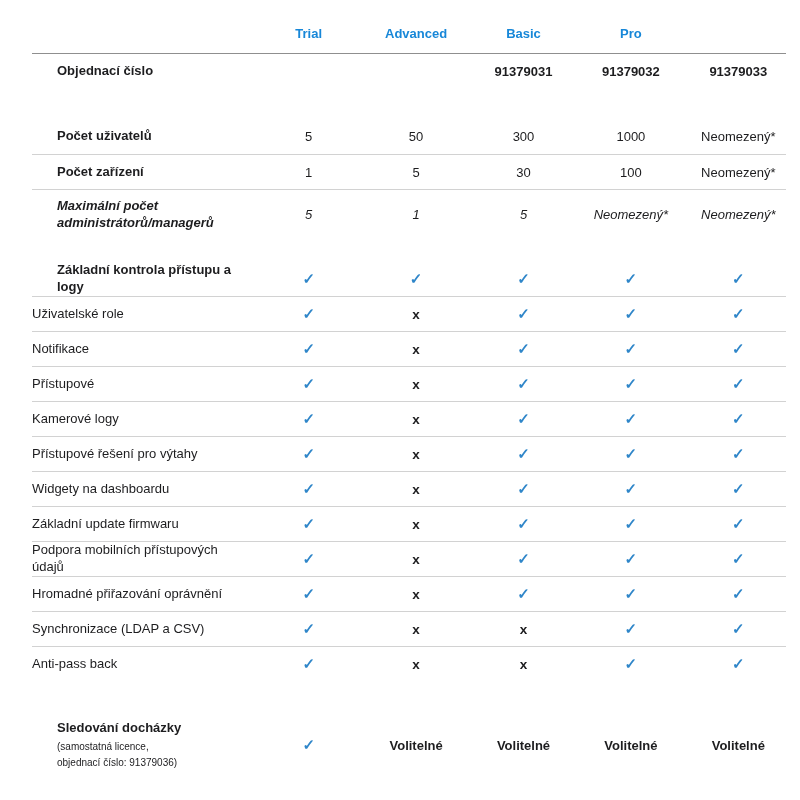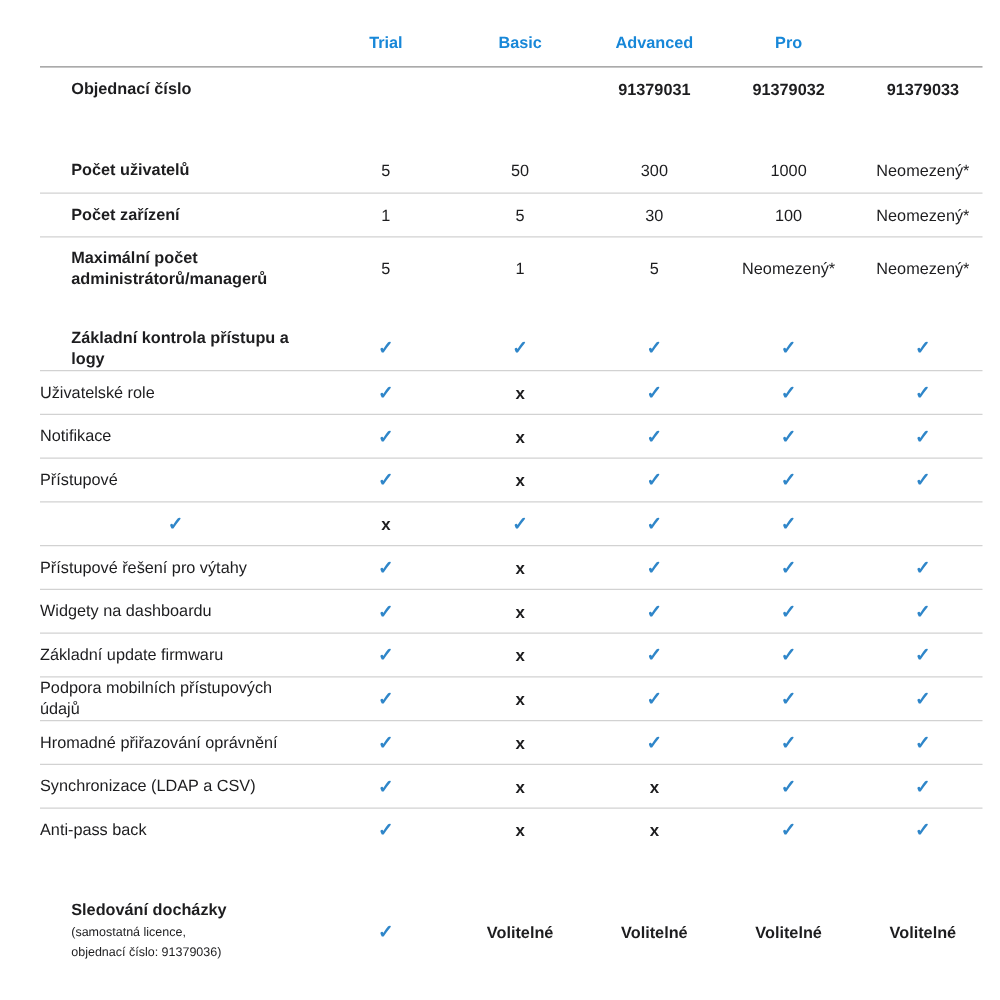--- a/index.html
+++ b/index.html
@@ -21,40 +21,40 @@
   }
   .header{border-bottom:1px solid var(--rule);}
   .colhead{
     text-align:center;color:var(--blue);font-weight:700;
     font-size:13px;padding:0 2px 12px 2px;
   }
   .section{margin-top:0;}
   .section.gap-lg{margin-top:30px;}
   .section.gap-md{margin-top:22px;}
   .row{min-height:35px;font-size:13px;}
-  .row.tall{min-height:50px;}
+  .row.tall{min-height:50px;font-style:italic;}
   .row.xtall{min-height:68px;}
   .section .row + .row{border-top:1px solid var(--sep);}
   .lbl{padding-right:8px;line-height:1.3;}
   .lbl.bold, .bold-lbl{font-weight:700;margin-left:25px;}
   .sub{font-weight:400;font-size:10px;line-height:1.35;margin-top:3px;}
   .val{text-align:center;padding:0 2px;}
   .val.vbold{font-weight:700;}
   .check-icon{color:var(--check);font-size:15px;font-weight:700;line-height:1;}
   .cross-icon{color:var(--text);font-size:13.5px;font-weight:700;line-height:1;}
 </style>
 </head>
 <body>
 
 <div class="page">
   <div class="grid header" id="header-row">
       <div></div>
       <div class="colhead">Trial</div>
+      <div class="colhead">Advanced</div>
       <div class="colhead">Basic</div>
-      <div class="colhead">Advanced</div>
       <div class="colhead">Pro</div>
     </div>
   <div id="sections">
       <div class="section">
         <div class="grid row">
           <div class="lbl bold">
             <div>Objednací číslo</div>
           </div>
           <div class="val vbold"></div>
           <div class="val vbold"></div>
@@ -130,20 +130,23 @@
           <div class="lbl">
             <div>Přístupové</div>
           </div>
           <div class="val"><span class="check-icon">✓</span></div>
           <div class="val"><span class="cross-icon">x</span></div>
           <div class="val"><span class="check-icon">✓</span></div>
           <div class="val"><span class="check-icon">✓</span></div>
           <div class="val"><span class="check-icon">✓</span></div>
         </div>
         <div class="grid row">
+          <div class="lbl">
+            <div>Kamerové logy</div>
+          </div>
           <div class="val"><span class="check-icon">✓</span></div>
           <div class="val"><span class="cross-icon">x</span></div>
           <div class="val"><span class="check-icon">✓</span></div>
           <div class="val"><span class="check-icon">✓</span></div>
           <div class="val"><span class="check-icon">✓</span></div>
         </div>
         <div class="grid row">
           <div class="lbl">
             <div>Přístupové řešení pro výtahy</div>
           </div>

